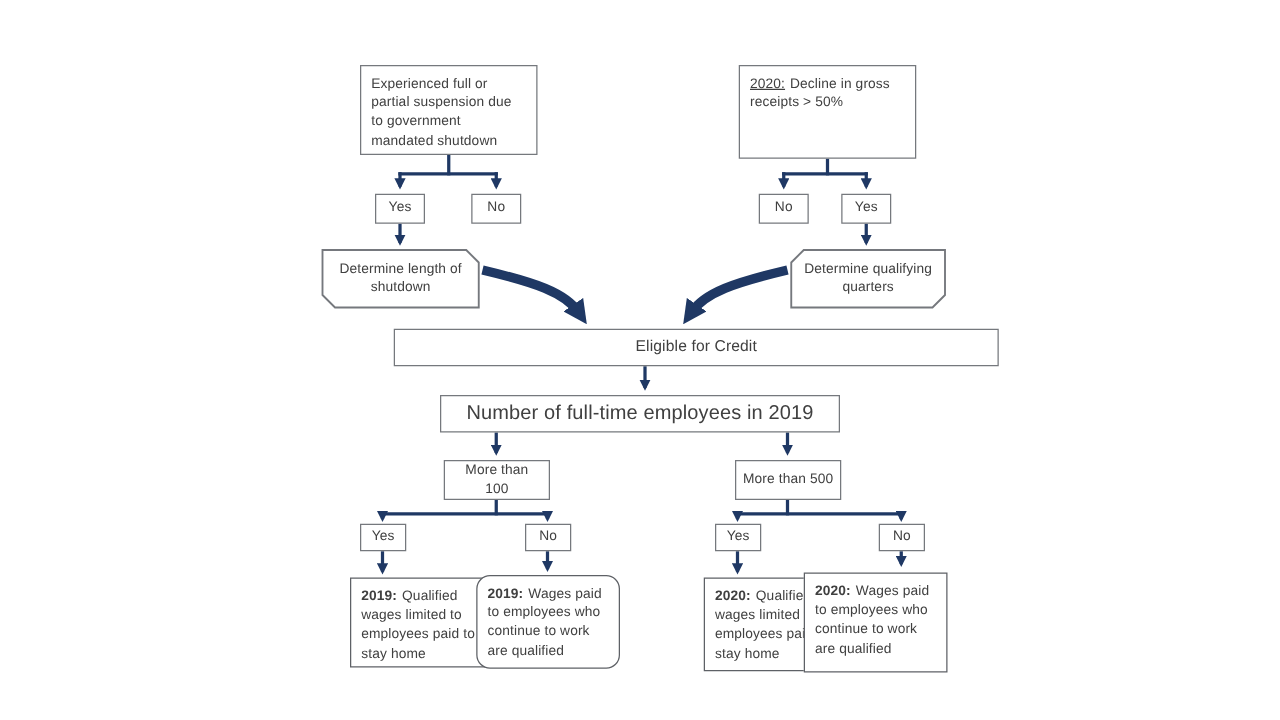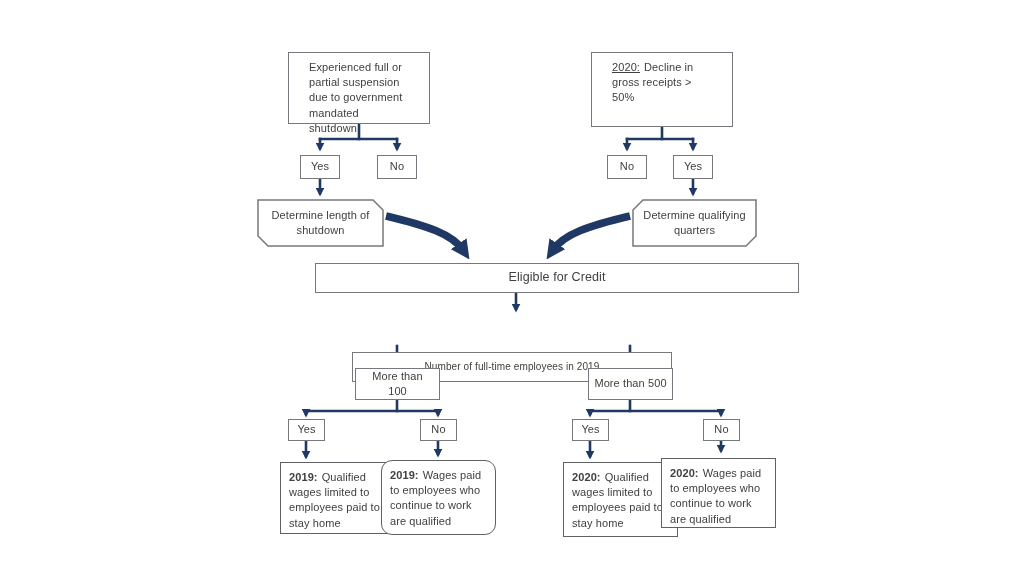--- a/index.html
+++ b/index.html
@@ -5,21 +5,21 @@
   html,body{margin:0;padding:0;background:#ffffff;}
   .canvas{
     position:relative;width:1024px;height:576px;background:#ffffff;overflow:hidden;
     font-family:"Liberation Sans",sans-serif;color:#404040;
   }
   .overlay{position:absolute;left:0;top:0;z-index:1;pointer-events:none;}
   .box{
     position:absolute;z-index:2;box-sizing:border-box;background:#ffffff;
     border:1.4px solid #75787d;font-size:11px;line-height:1.38;letter-spacing:.1px;
   }
-  .pad{padding:7px 20px;}
+  .pad{padding:7px 8px;}
   .center{display:flex;align-items:center;justify-content:center;text-align:center;}
   .noborder{border:none;background:transparent;}
   .yn{font-size:11px;}
   .outcome{border:1.5px solid #5e6166;padding:7px 8px;}
   .u{text-decoration:underline;margin-right:4px;}
   .b{font-weight:bold;margin-right:4px;}
   .rline{margin-bottom:9px;}
   .rline:last-child{margin-bottom:0;}
 </style>
 </head>
@@ -103,21 +103,21 @@
     <span>Determine qualifying quarters</span>
   </div>
   <div class="box center noborder" style="left:258px;top:200px;width:125px;height:46px;padding:0 12px;">
     <span>Determine length of shutdown</span>
   </div>
 
   <div class="box center" style="left:315px;top:263px;width:484px;height:30px;font-size:12.5px;">
     <span>Eligible for Credit</span>
   </div>
 
-  <div class="box center" style="left:352px;top:316px;width:320px;height:30px;font-size:10px;margin-top:36px;">
+  <div class="box center" style="left:352px;top:316px;width:320px;height:30px;font-size:16px;">
     <span>Number of full-time employees in 2019</span>
   </div>
 
   <div class="box center" style="left:355px;top:368px;width:85px;height:32px;padding:0 9px;">
     <span>More than 100</span>
   </div>
   <div class="box center" style="left:588px;top:368px;width:85px;height:32px;padding:0 0;">
     <span>More than 500</span>
   </div>
 
@@ -136,17 +136,17 @@
 
   <div class="box outcome" style="left:248px;top:462px;width:115px;height:72px;margin-left:32px;">
     <span class="b">2019:</span><span>Qualified wages limited to employees paid to stay home</span>
   </div>
   <div class="box outcome" style="left:381px;top:460px;width:115px;height:75px;border-radius:11px;">
     <span class="b">2019:</span><span>Wages paid to employees who continue to work are qualified</span>
   </div>
   <div class="box outcome" style="left:534px;top:462px;width:115px;height:75px;margin-left:29px;">
     <span class="b">2020:</span><span>Qualified wages limited to employees paid to stay home</span>
   </div>
-  <div class="box outcome" style="left:661px;top:458px;width:115px;height:70px;">
+  <div class="box outcome" style="left:643px;top:458px;width:115px;height:80px;">
     <span class="b">2020:</span><span>Wages paid to employees who continue to work are qualified</span>
   </div>
 
 </div>
 
 </body></html>

